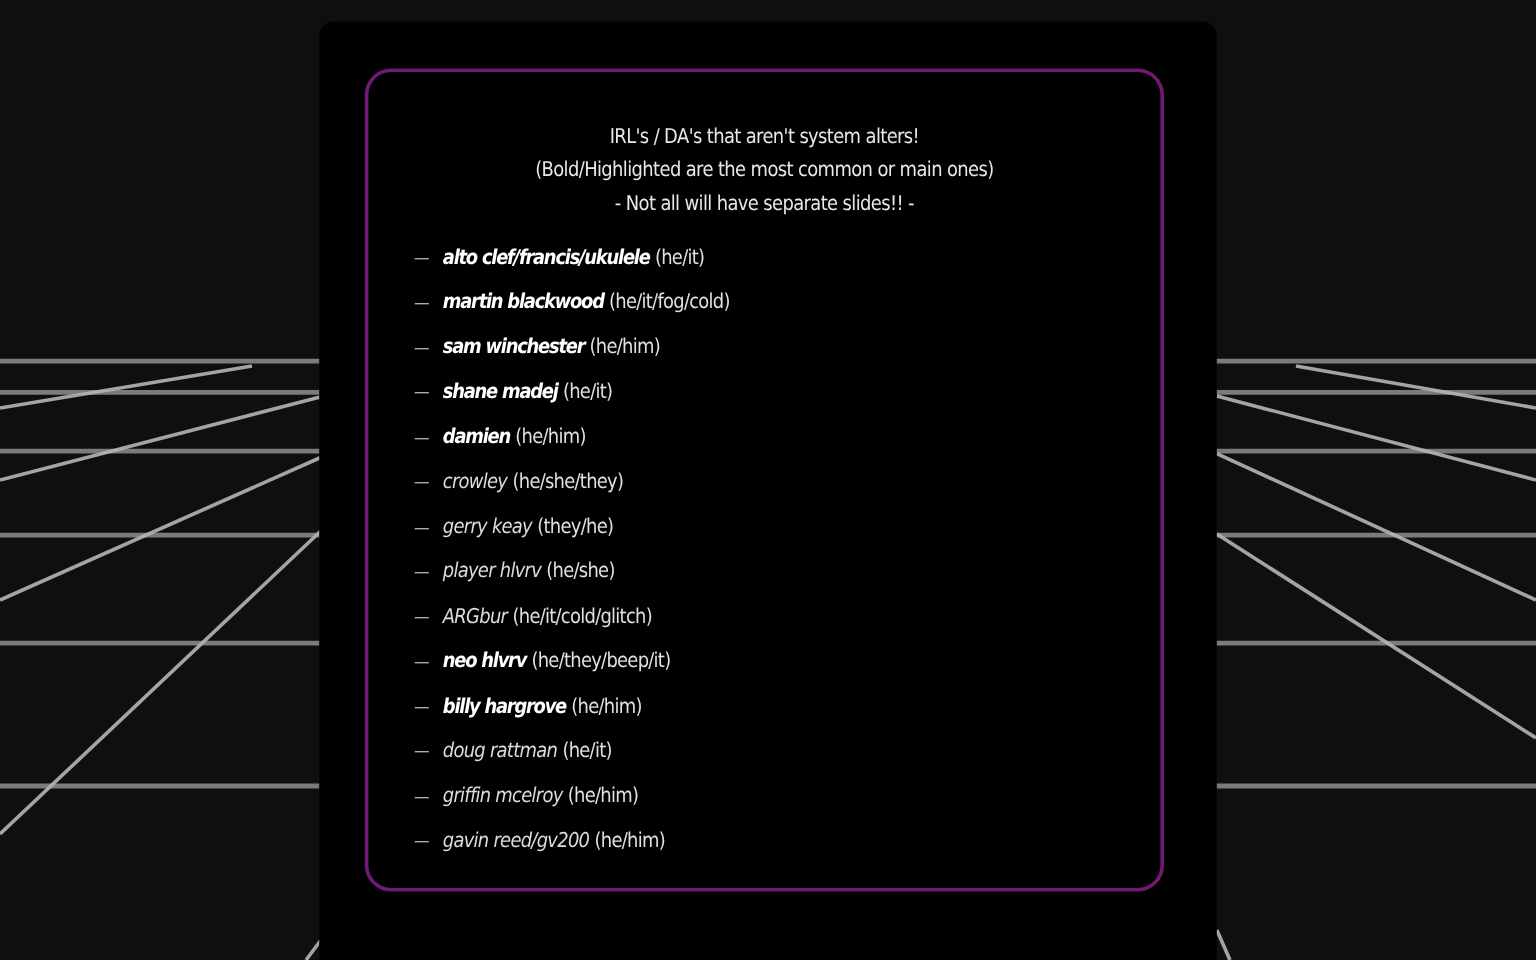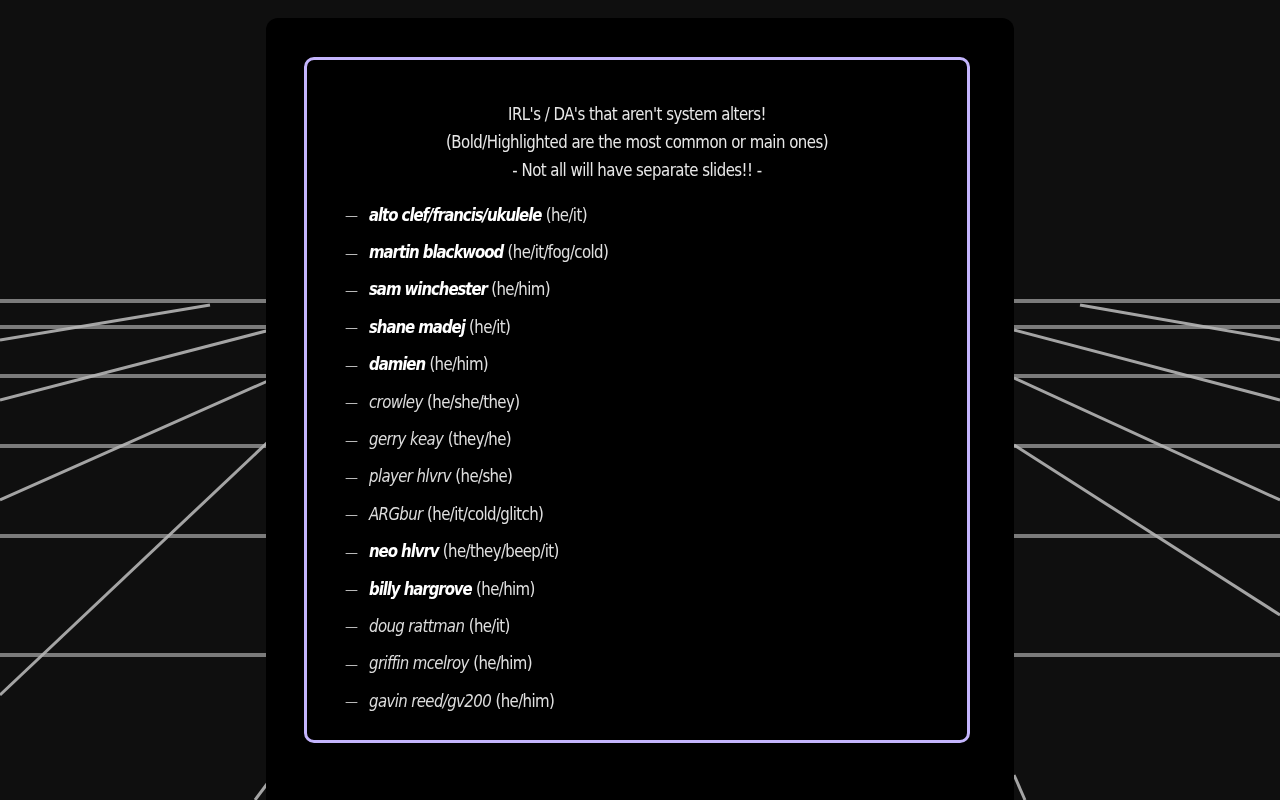--- a/index.html
+++ b/index.html
@@ -29,22 +29,22 @@
       background: #000000;
       border-radius: 12px 12px 0 0;
       z-index: 1;
     }
     .panel {
       position: absolute;
       left: 38px;
       top: 39px;
       width: 666px;
       height: 686px;
-      border: 3px solid #c4b5fd;
-      border-radius: 10px;
+      border: 3px solid #701a75;
+      border-radius: 22px;
       box-sizing: border-box;
       color: #e6e6e6;
     }
     .header {
       position: absolute;
       left: 0; right: 0;
       top: 40px;
       text-align: center;
       font-family: "DejaVu Sans", sans-serif;
       font-size: 17px;

